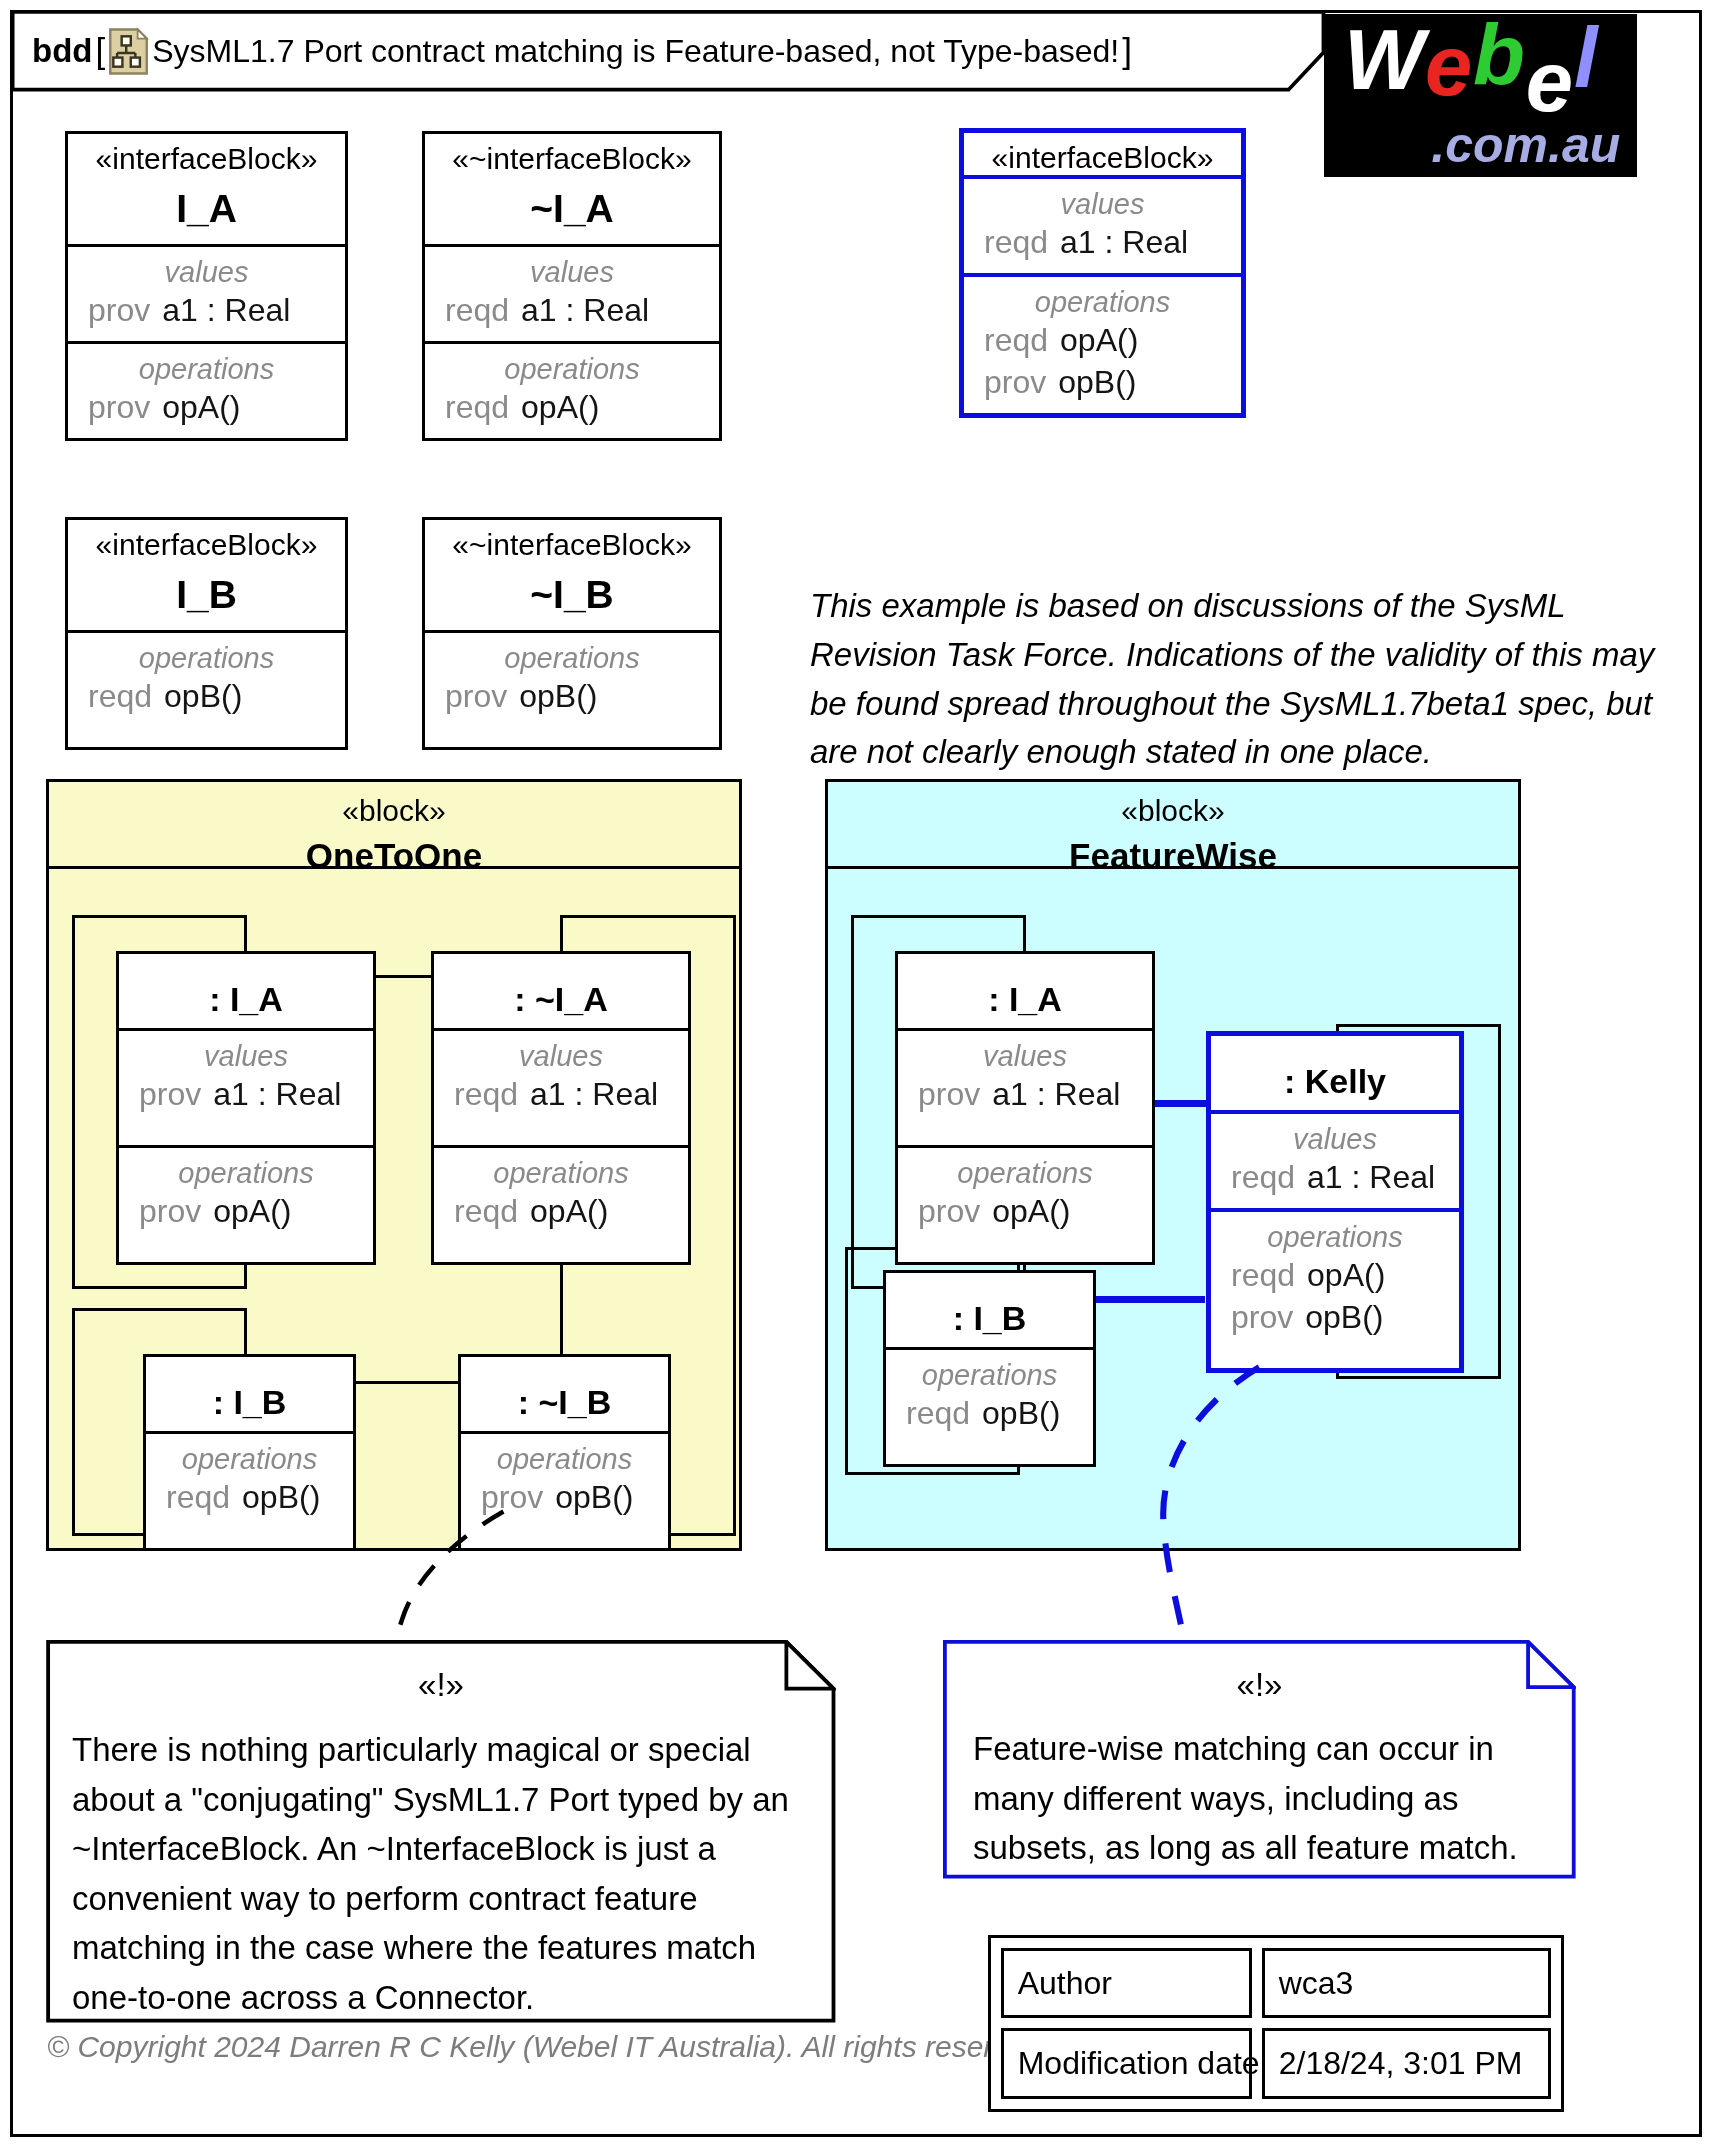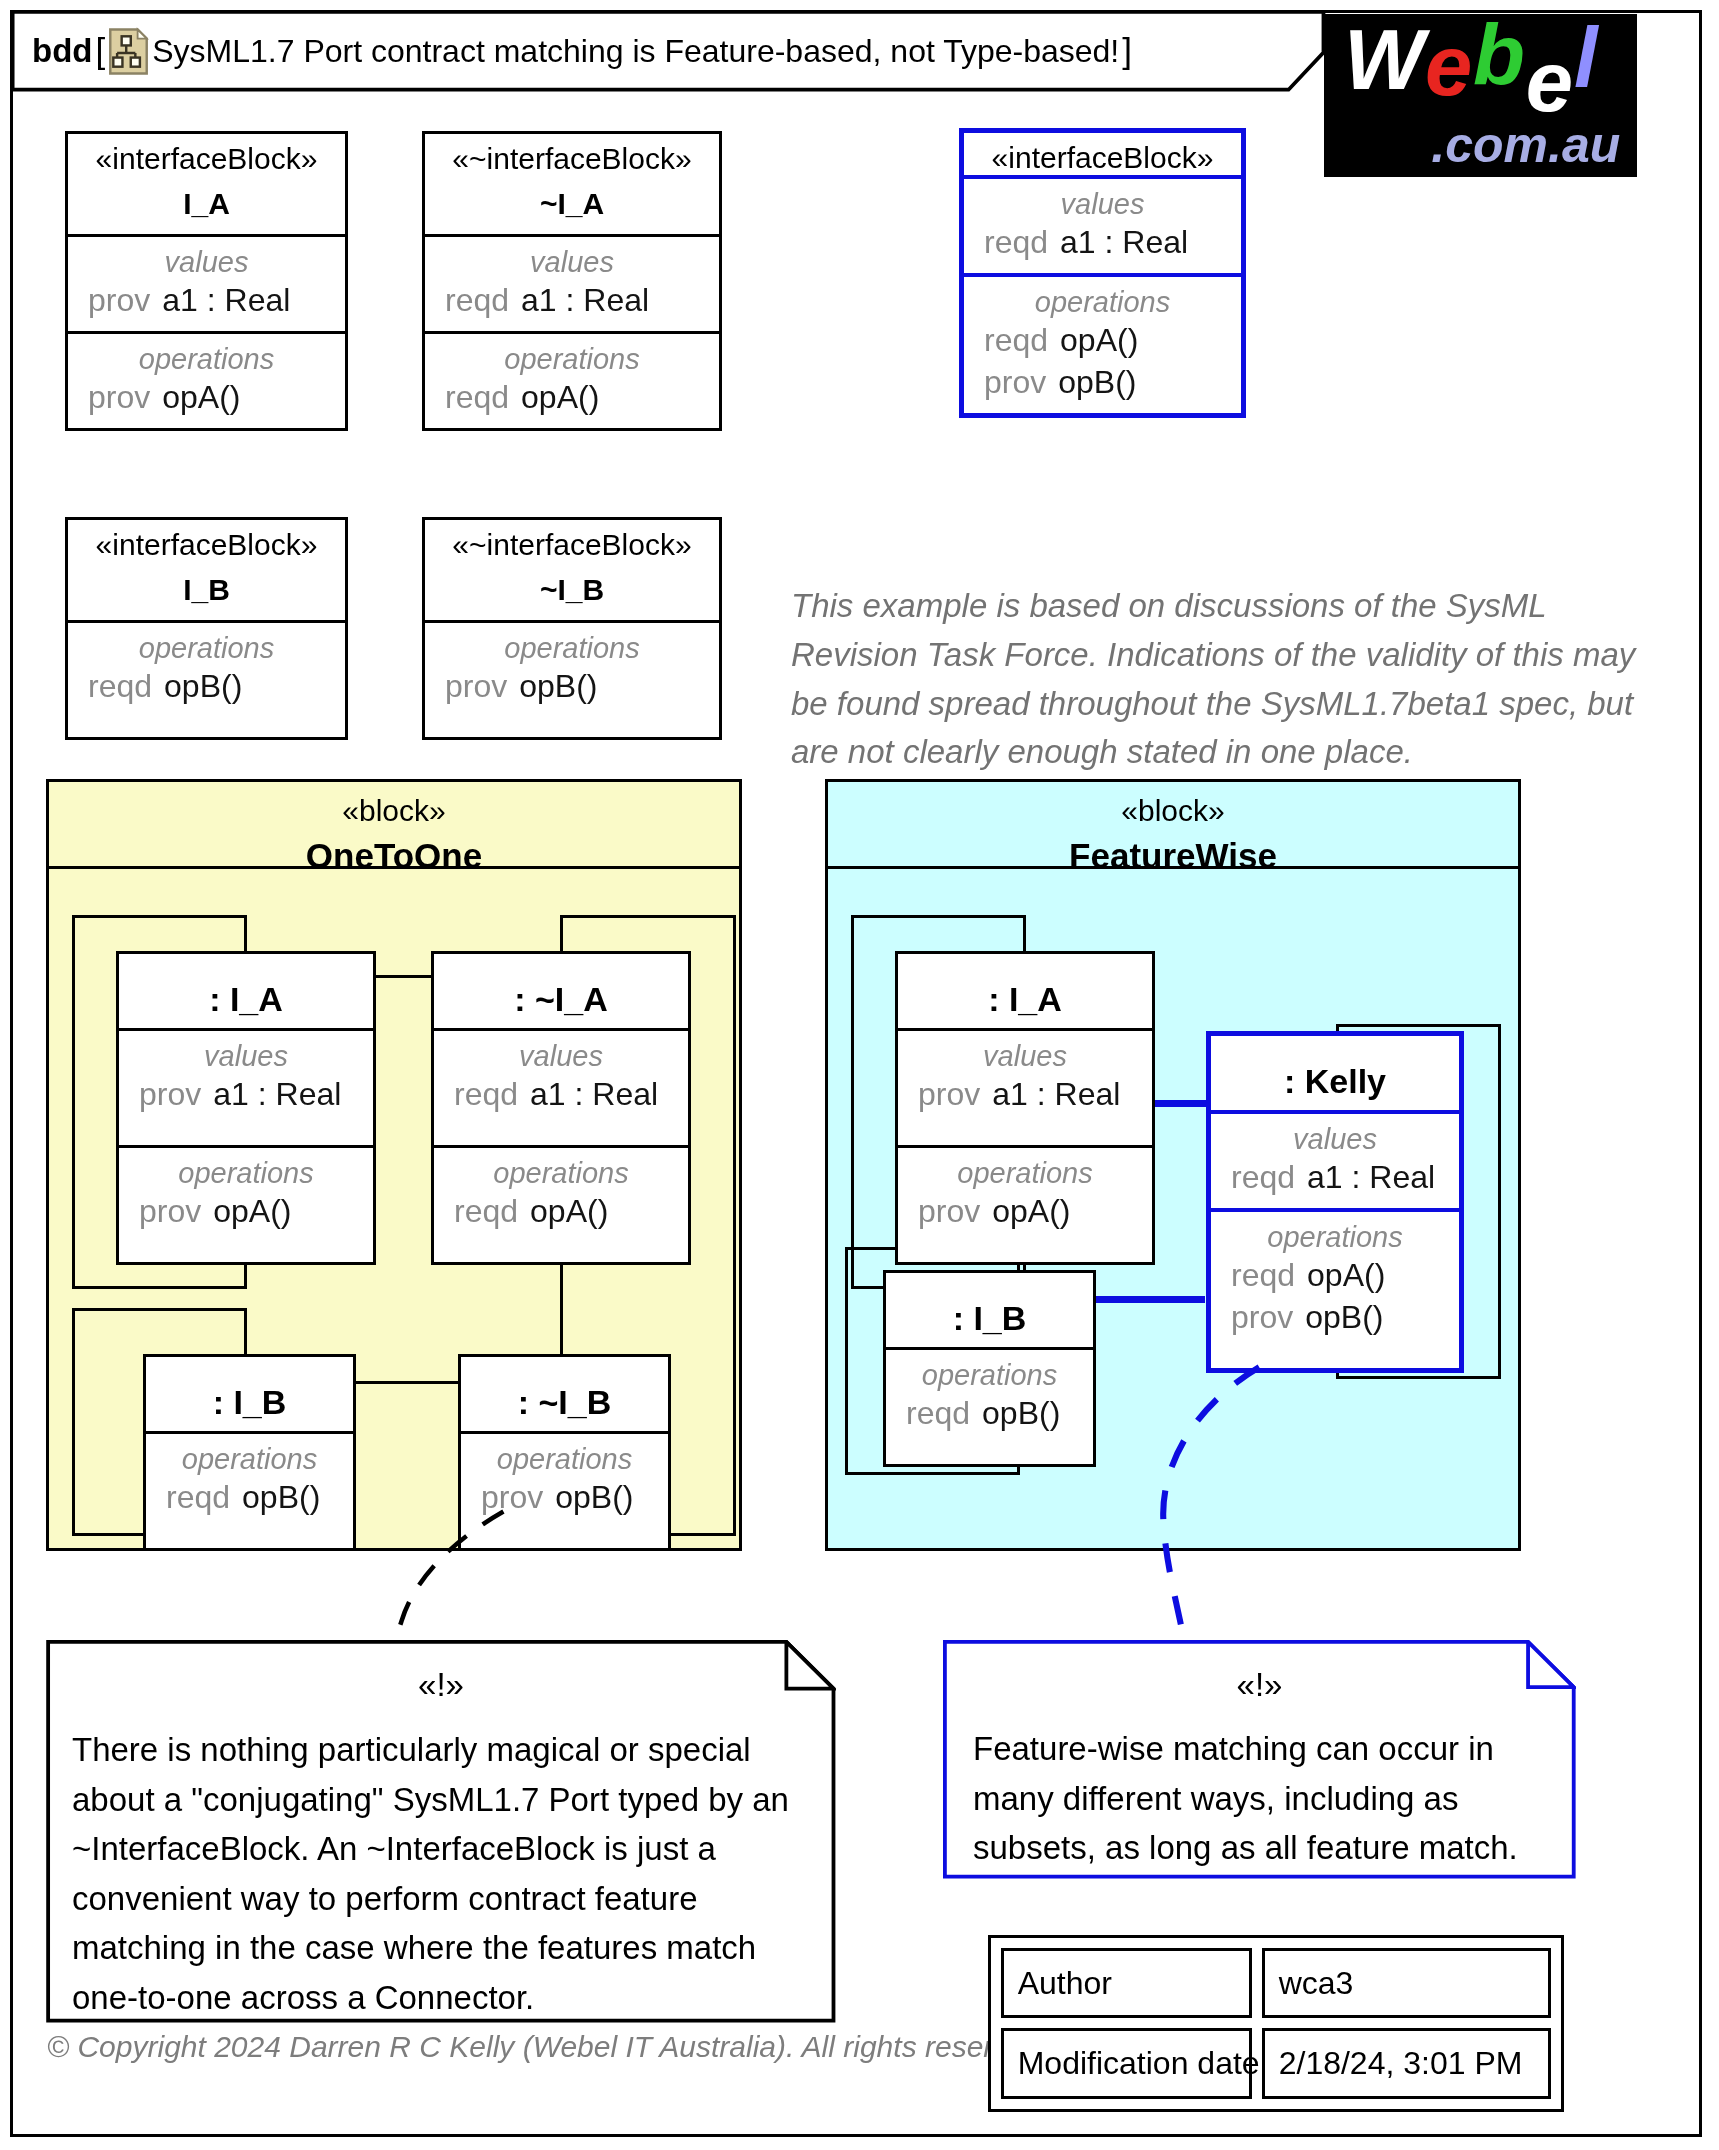--- a/index.html
+++ b/index.html
@@ -25,21 +25,21 @@
   .logo .le1{color:#e82520;top:13.7px;}
   .logo .lb{color:#2ecc33;top:3px;}
   .logo .le2{color:#fff;top:30px;}
   .logo .ll{color:#8f8fff;top:6px;}
   .logo .line2{position:absolute;right:16.7px;bottom:3px;font-size:50px;font-weight:bold;color:#a7ade4;}
 
   
   .cls{position:absolute;background:#fff;border:3px solid #000;box-sizing:border-box;z-index:3;}
   .cls .head{border-bottom:3px solid #000;text-align:center;}
   .cls .stereo{font-size:30px;padding-top:8px;}
-  .cls .cname{font-size:30px;font-weight:bold;padding:10.6px 0 13.7px;}
+  .cls .cname{font-size:39px;font-weight:bold;padding:10.6px 0 13.7px;}
   .cls .pname{font-size:34px;font-weight:bold;padding:26px 0 9px;}
   .comp{border-bottom:3px solid #000;}
   .comp:last-child{border-bottom:none;}
   .comp-label{color:var(--gray);font-style:italic;text-align:center;font-size:29px;padding-top:9px;}
   .mline{font-size:32px;padding:3px 4.6px 12px 20px;color:#141414;white-space:nowrap;}
   .pfx{color:var(--gray);margin-right:12px;}
   .comp .spacer{height:20px;}
 
   
   .blue-box{border:5.3px solid var(--blue);}
@@ -49,22 +49,22 @@
   
   .block{position:absolute;border:3px solid #000;box-sizing:border-box;z-index:2;}
   .block-header{height:87px;border-bottom:3px solid #000;text-align:center;box-sizing:border-box;}
   .block-header .stereo{font-size:30px;padding-top:12px;}
   .block-header .bname{font-size:35px;font-weight:bold;padding-top:7.6px;}
   .pframe{position:absolute;border:3px solid #000;box-sizing:border-box;z-index:1;background:transparent;}
   .conn{position:absolute;background:#000;height:3px;z-index:2;}
   .conn.blue{background:var(--blue);height:6.8px;}
 
   
-  .annotation{position:absolute;left:791px;top:582px;width:855px;font-size:33px;font-style:italic;
-              line-height:1.48;color:#737373;}
+  .annotation{position:absolute;left:810px;top:582px;width:855px;font-size:33px;font-style:italic;
+              line-height:1.48;color:#000000;}
   .note-shape{position:absolute;z-index:4;}
   .note-text{position:absolute;z-index:5;}
   .note-bang{text-align:center;font-size:33px;padding-top:26px;}
   .note-body{font-size:33px;line-height:1.5;}
   .copyright{position:absolute;left:47px;top:2030px;font-size:30px;font-style:italic;color:#7d7d7d;}
 
   .meta{position:absolute;left:988px;top:1935px;width:576px;border:3.8px solid #000;box-sizing:border-box;
         padding:10px;display:grid;grid-template-columns:251px 1fr;gap:10px;background:#fff;z-index:4;}
   .mcell{border:3px solid #000;font-size:32px;padding:13.7px 6px 13.7px 13.7px;white-space:nowrap;}
 

